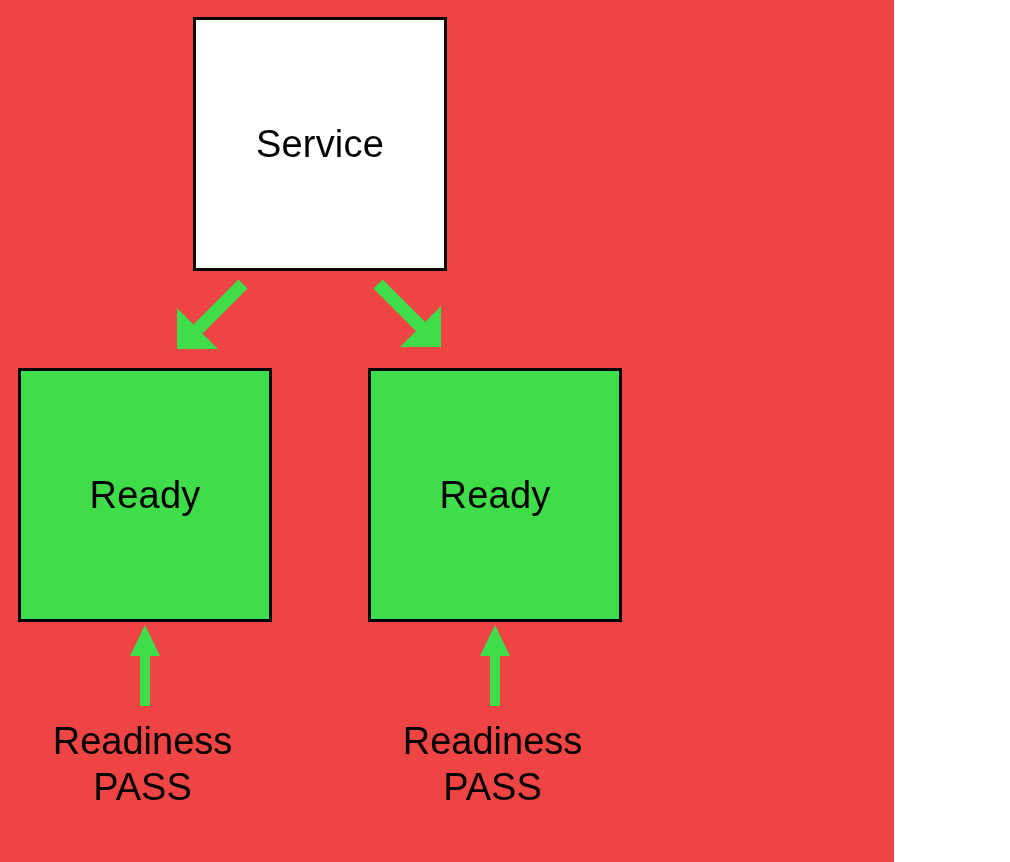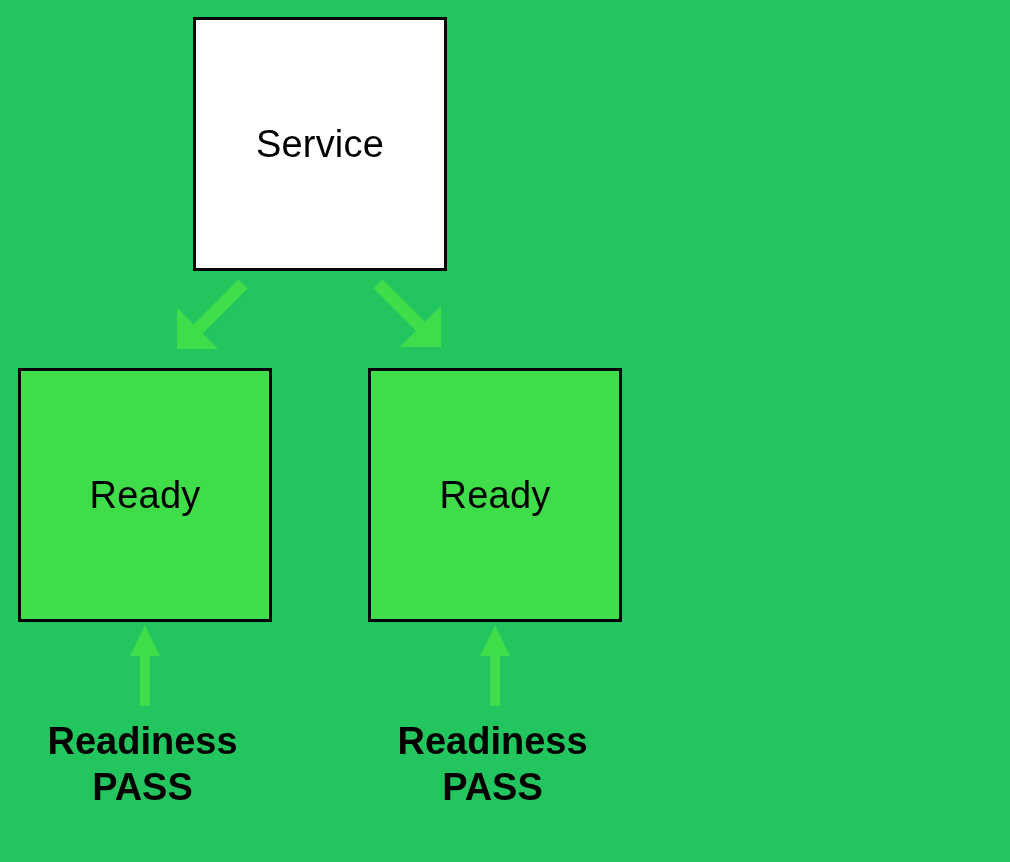--- a/index.html
+++ b/index.html
@@ -5,23 +5,23 @@
   html, body {
     margin: 0;
     padding: 0;
     background: #ffffff;
   }
   body {
     font-family: "Liberation Sans", sans-serif;
   }
   #canvas {
     position: relative;
-    width: 1010px;
+    width: 894px;
     height: 862px;
-    background: #22c55e;
+    background: #ef4444;
     overflow: hidden;
   }
   .node {
     position: absolute;
     box-sizing: border-box;
     border: 3px solid #000000;
     display: flex;
     align-items: center;
     justify-content: center;
   }
@@ -61,21 +61,20 @@
     height: 862px;
     pointer-events: none;
   }
   .caption {
     position: absolute;
     text-align: center;
     font-size: 38px;
     line-height: 46px;
     color: #000000;
     white-space: pre-line;
-    font-weight: bold;
   }
   #caption-left {
     left: 0px;
     top: 718px;
     width: 285px;
   }
   #caption-right {
     left: 350px;
     top: 718px;
     width: 285px;

